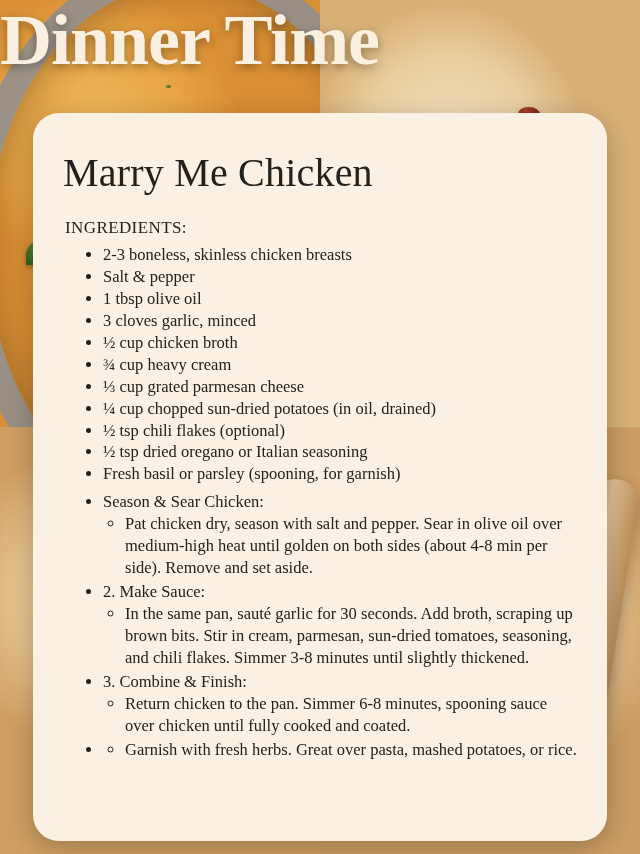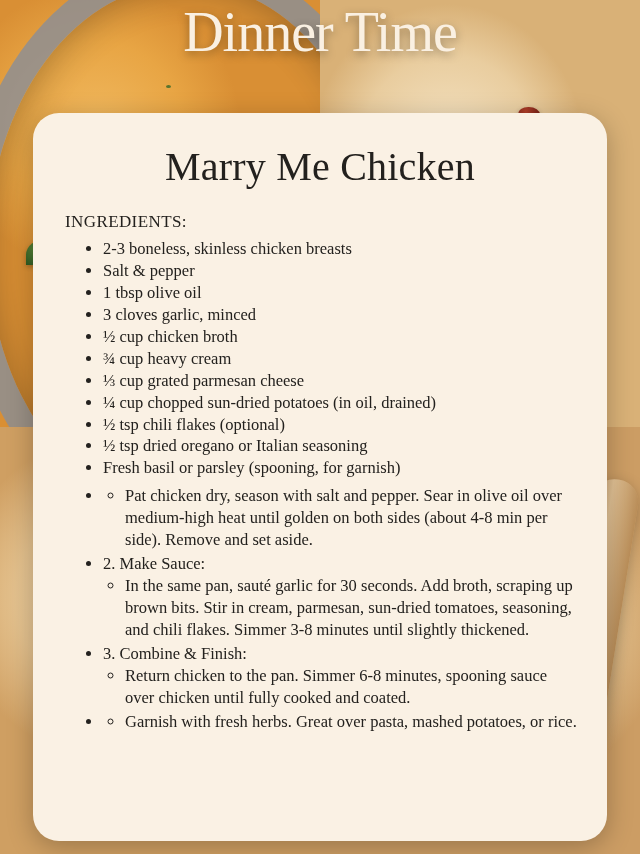--- a/index.html
+++ b/index.html
@@ -97,24 +97,24 @@
     background: #3f6b29;
     opacity: .85;
   }
 
   
   .title {
     position: absolute;
     top: 4px;
     left: 0;
     width: 100%;
-    text-align: center;
+    text-align: left;
     font-family: "Liberation Serif", serif;
-    font-weight: normal;
-    font-size: 56px;
+    font-weight: bold;
+    font-size: 72px;
     line-height: 1.0;
     color: #faf0e2;
     letter-spacing: -1px;
     text-shadow: 0 3px 10px rgba(0,0,0,.35);
     z-index: 5;
     white-space: nowrap;
   }
 
   
   .card {
@@ -125,25 +125,25 @@
     height: 728px;
     background: #faf1e4;
     border-radius: 26px;
     box-shadow: 0 6px 26px rgba(0,0,0,.25);
     padding: 22px 30px 10px 30px;
     z-index: 6;
     overflow: hidden;
   }
 
   .recipe-title {
-    text-align: center;
+    text-align: left;
     font-size: 40px;
     font-family: "Liberation Serif", serif;
     color: #23211e;
-    margin: 8px 0 22px 0;
+    margin: 14px 0 22px 0;
     font-weight: normal;
     letter-spacing: .2px;
   }
 
   .section-head {
     font-size: 17px;
     color: #23211e;
     letter-spacing: .4px;
     margin: 15px 0 6px 2px;
   }
@@ -222,20 +222,21 @@
       <li>¾ cup heavy cream</li>
       <li>⅓ cup grated parmesan cheese</li>
       <li>¼ cup chopped sun-dried potatoes (in oil, drained)</li>
       <li>½ tsp chili flakes (optional)</li>
       <li>½ tsp dried oregano or Italian seasoning</li>
       <li>Fresh basil or parsley (spooning, for garnish)</li>
     </ul>
 
     <ul class="level1">
       <li>
+        <span class="step-label">Season &amp; Sear Chicken:</span>
         <ul class="level2">
           <li>Pat chicken dry, season with salt and pepper. Sear in olive oil over medium-high heat until golden on both sides (about 4-8 min per side). Remove and set aside.</li>
         </ul>
       </li>
       <li>
         <span class="step-label">2. Make Sauce:</span>
         <ul class="level2">
           <li>In the same pan, sauté garlic for 30 seconds. Add broth, scraping up brown bits. Stir in cream, parmesan, sun-dried tomatoes, seasoning, and chili flakes. Simmer 3-8 minutes until slightly thickened.</li>
         </ul>
       </li>

